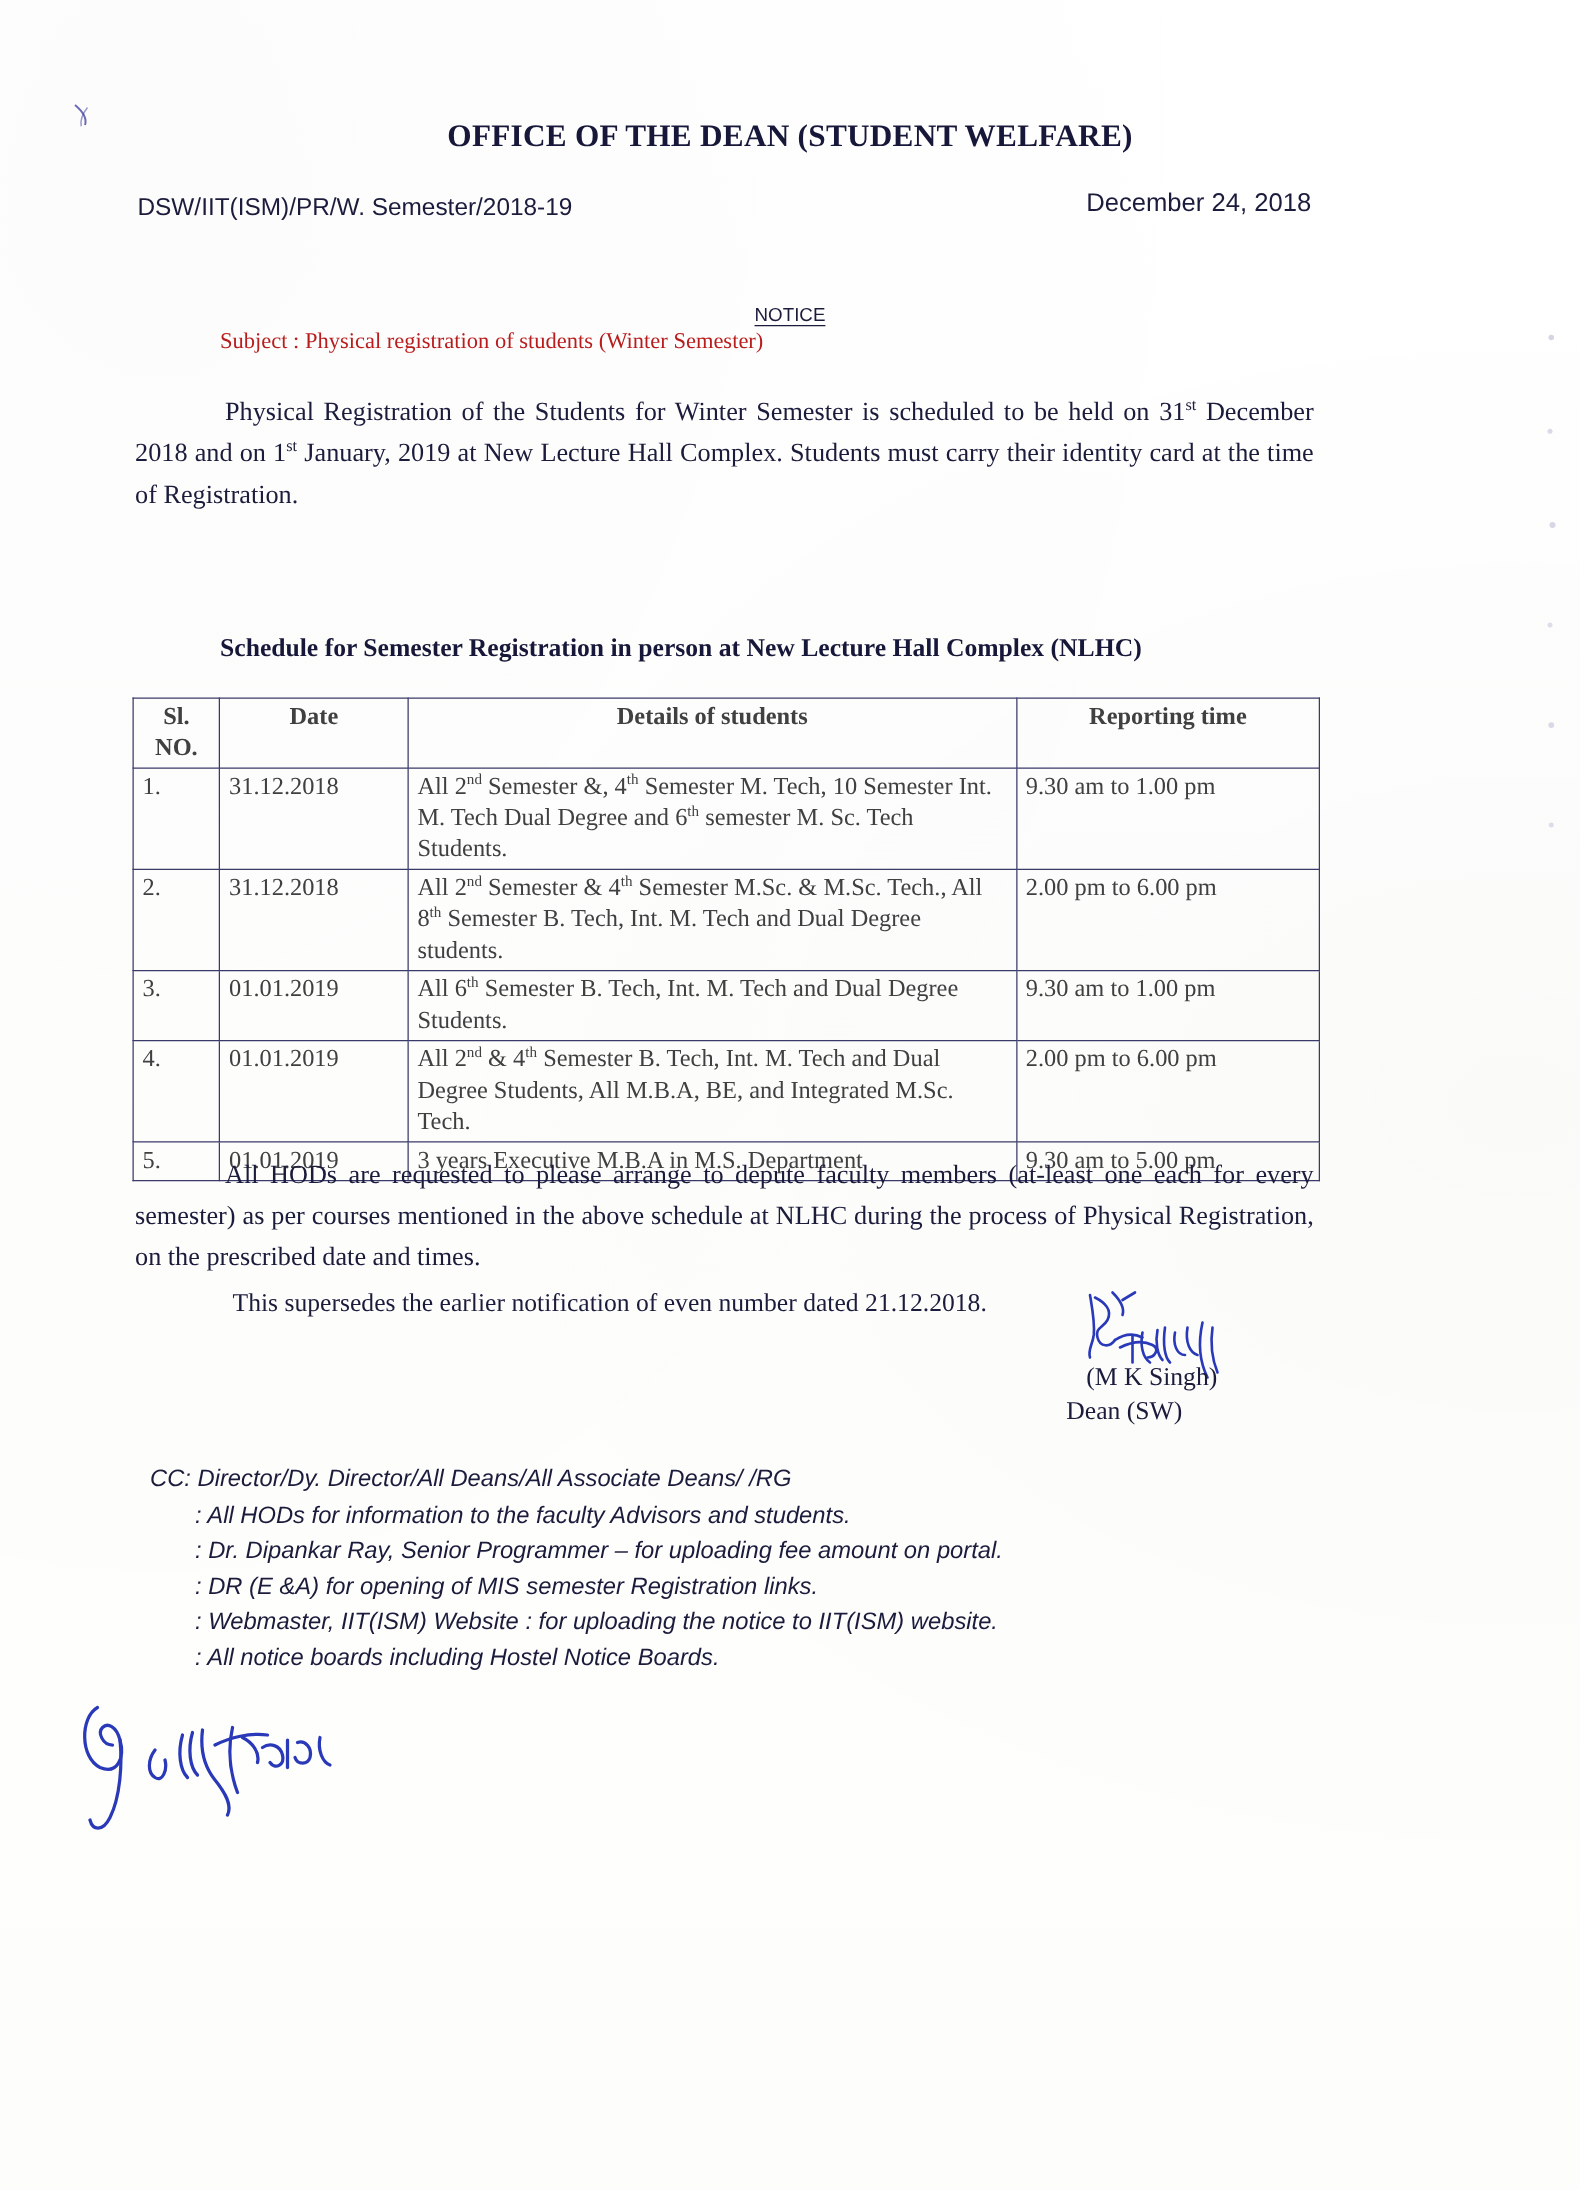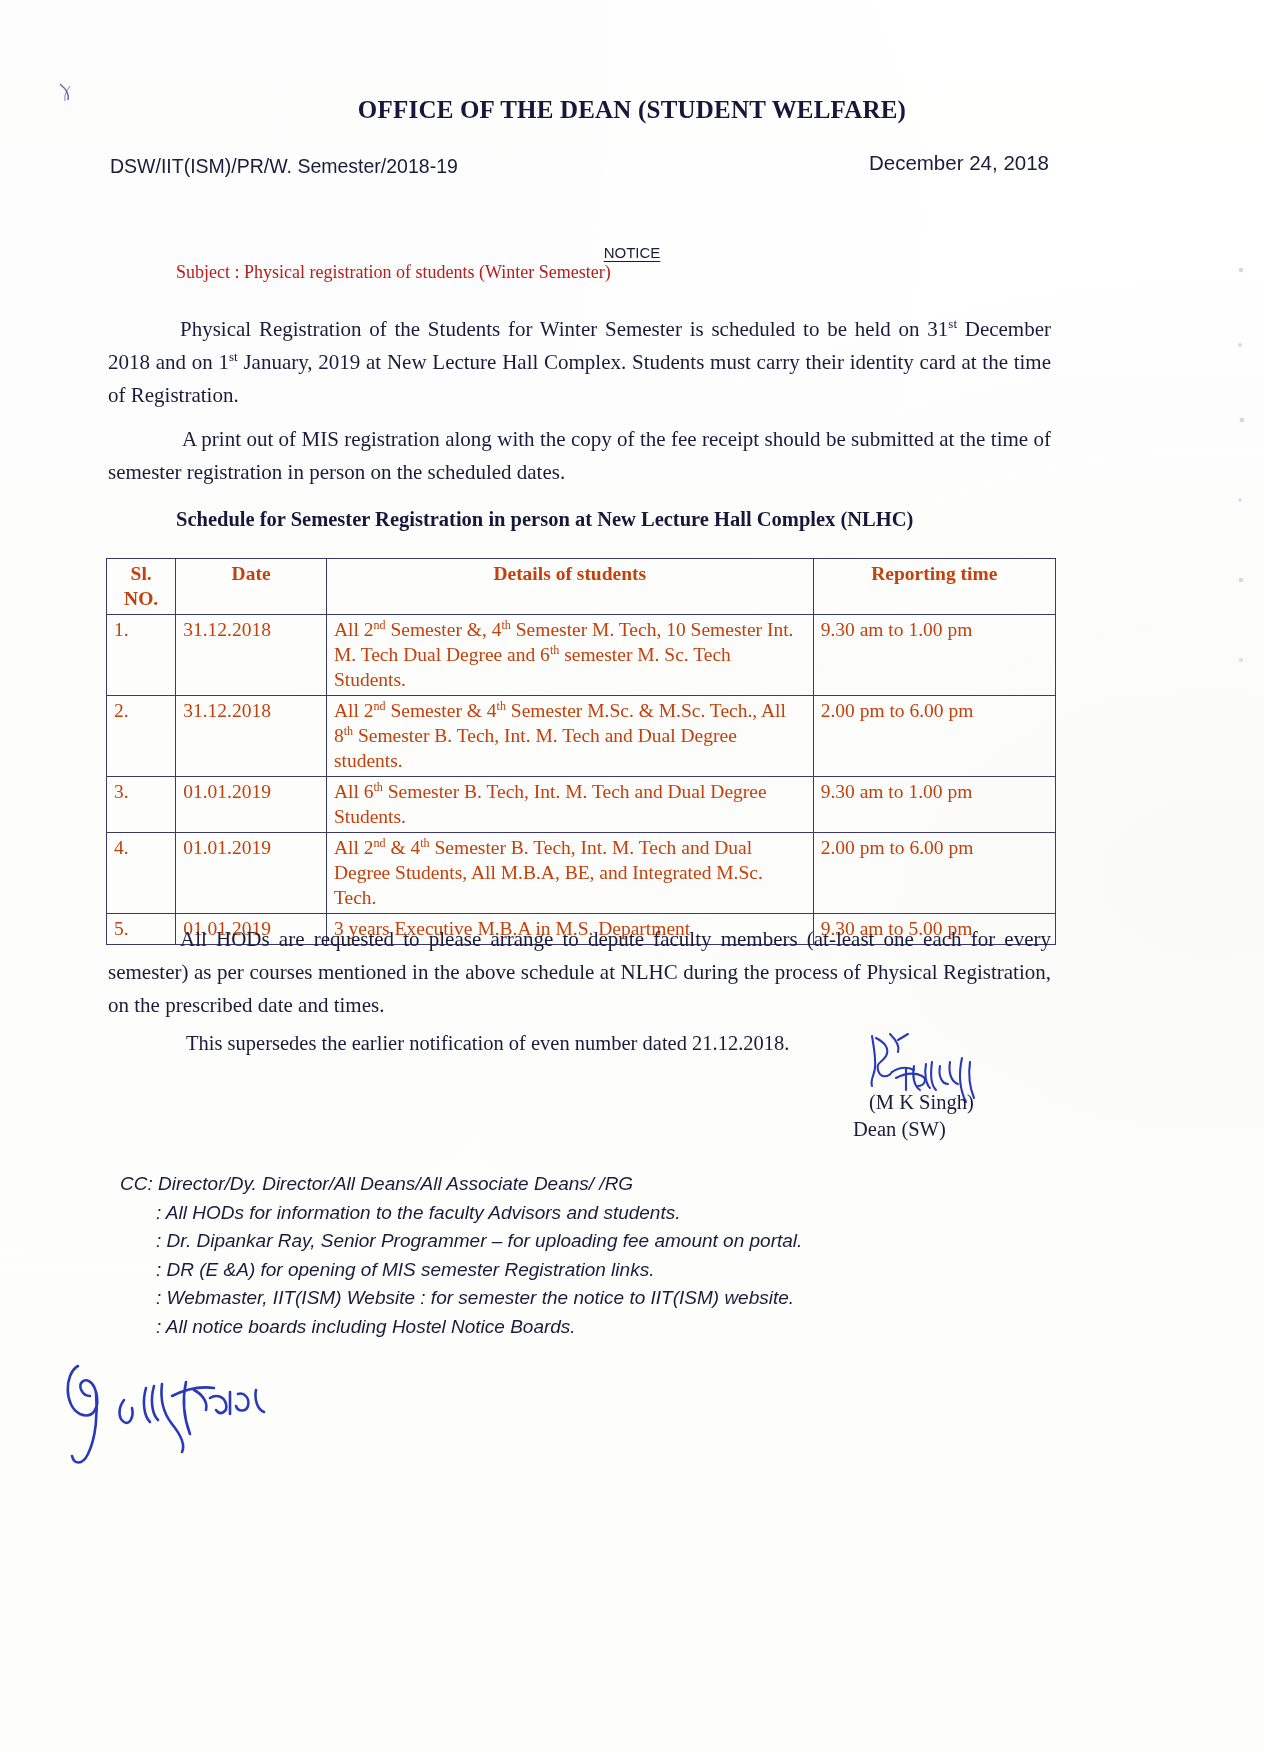--- a/index.html
+++ b/index.html
@@ -105,21 +105,21 @@
     color: #17173a;
   }
 
   table.schedule {
     position: absolute;
     top: 558px;
     left: 106px;
     width: 950px;
     border-collapse: collapse;
     font-size: 19.5px;
-    color: #c2410c;
+    color: #404040;
     background: transparent;
   }
   table.schedule td, table.schedule th {
     border: 1px solid #3a3a6a;
     padding: 2px 7px 3px 7px;
     vertical-align: top;
     line-height: 25px;
     font-weight: normal;
     text-align: left;
   }
@@ -205,21 +205,20 @@
 
   <div class="ref-no">DSW/IIT(ISM)/PR/W. Semester/2018-19</div>
   <div class="date-line">December 24, 2018</div>
 
   <div class="notice-word"><span>NOTICE</span></div>
 
   <div class="subject">Subject : Physical registration of students (Winter Semester)</div>
 
   <div class="body-text p1"><span class="indent"></span><span>Physical Registration of the Students for Winter Semester is scheduled to be held on 31</span><sup>st</sup><span> December 2018 and on 1</span><sup>st</sup><span> January, 2019 at New Lecture Hall Complex. Students must carry their identity card at the time of Registration.</span></div>
 
-  <div class="body-text p2"><span class="indent-sm"></span><span>A print out of  MIS registration along with the copy of the fee receipt  should be submitted at the time of semester registration in person on the scheduled dates.</span></div>
 
   <div class="sched-head">Schedule for Semester Registration in person at New Lecture Hall Complex (NLHC)</div>
 
   <table class="schedule">
     <thead>
       <tr>
         <th class="th-sl">
           <span class="two-line">Sl.</span>
           <span class="two-line">NO.</span>
         </th>
@@ -287,21 +286,21 @@
 
   <div class="sign-name">(M K Singh)</div>
   <div class="sign-title">Dean (SW)</div>
 
   <div class="cc-block">
     <div class="cc-first">CC: Director/Dy. Director/All Deans/All Associate Deans/ /RG</div>
     <div class="cc-items">
         <div class="cc-item">: All HODs for information to the faculty Advisors and students.</div>
         <div class="cc-item">: Dr. Dipankar Ray, Senior Programmer – for uploading fee amount on portal.</div>
         <div class="cc-item">: DR (E &amp;A) for opening of MIS semester Registration links.</div>
-        <div class="cc-item">: Webmaster, IIT(ISM) Website : for semester the notice to IIT(ISM) website.</div>
+        <div class="cc-item">: Webmaster, IIT(ISM) Website : for uploading the notice to IIT(ISM) website.</div>
         <div class="cc-item">: All notice boards including Hostel Notice Boards.</div>
       </div>
   </div>
 
   <svg class="sig-ink sig-bottom" width="260" height="150" viewBox="0 0 260 150">
     <g stroke="#2a39b8" fill="none" stroke-width="2.6" stroke-linecap="round">
       <path d="M18 14 C4 22, 4 54, 20 62 C34 68, 40 54, 36 40 C33 29, 26 26, 22 30 C18 34, 22 44, 30 44"></path>
       <path d="M36 40 C38 60, 36 86, 28 102 C22 114, 14 112, 12 104"></path>
       <path d="M64 48 C58 56, 58 66, 64 70 C70 74, 74 64, 72 56"></path>
       <path d="M86 36 C82 50, 84 64, 90 70"></path>

